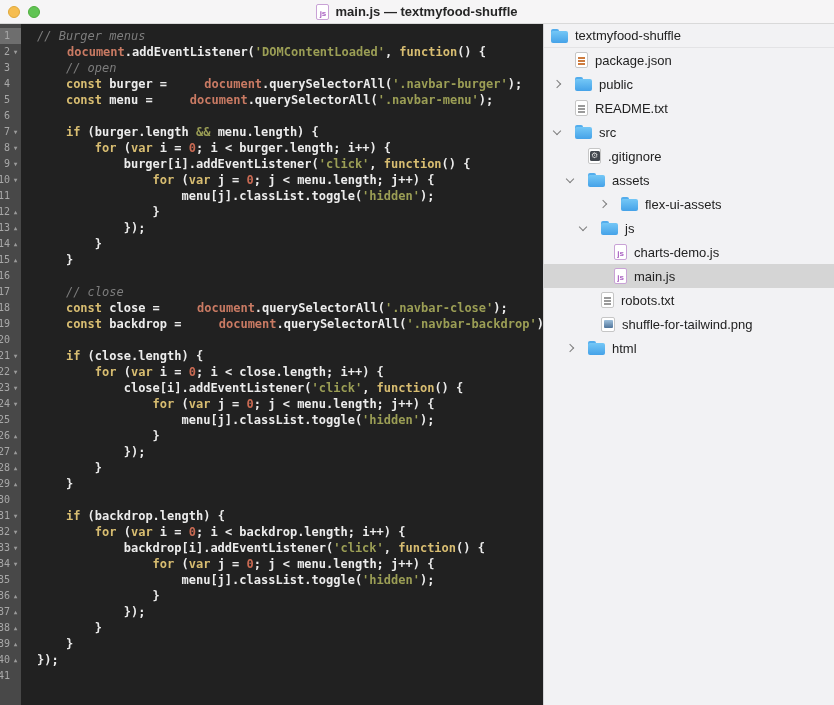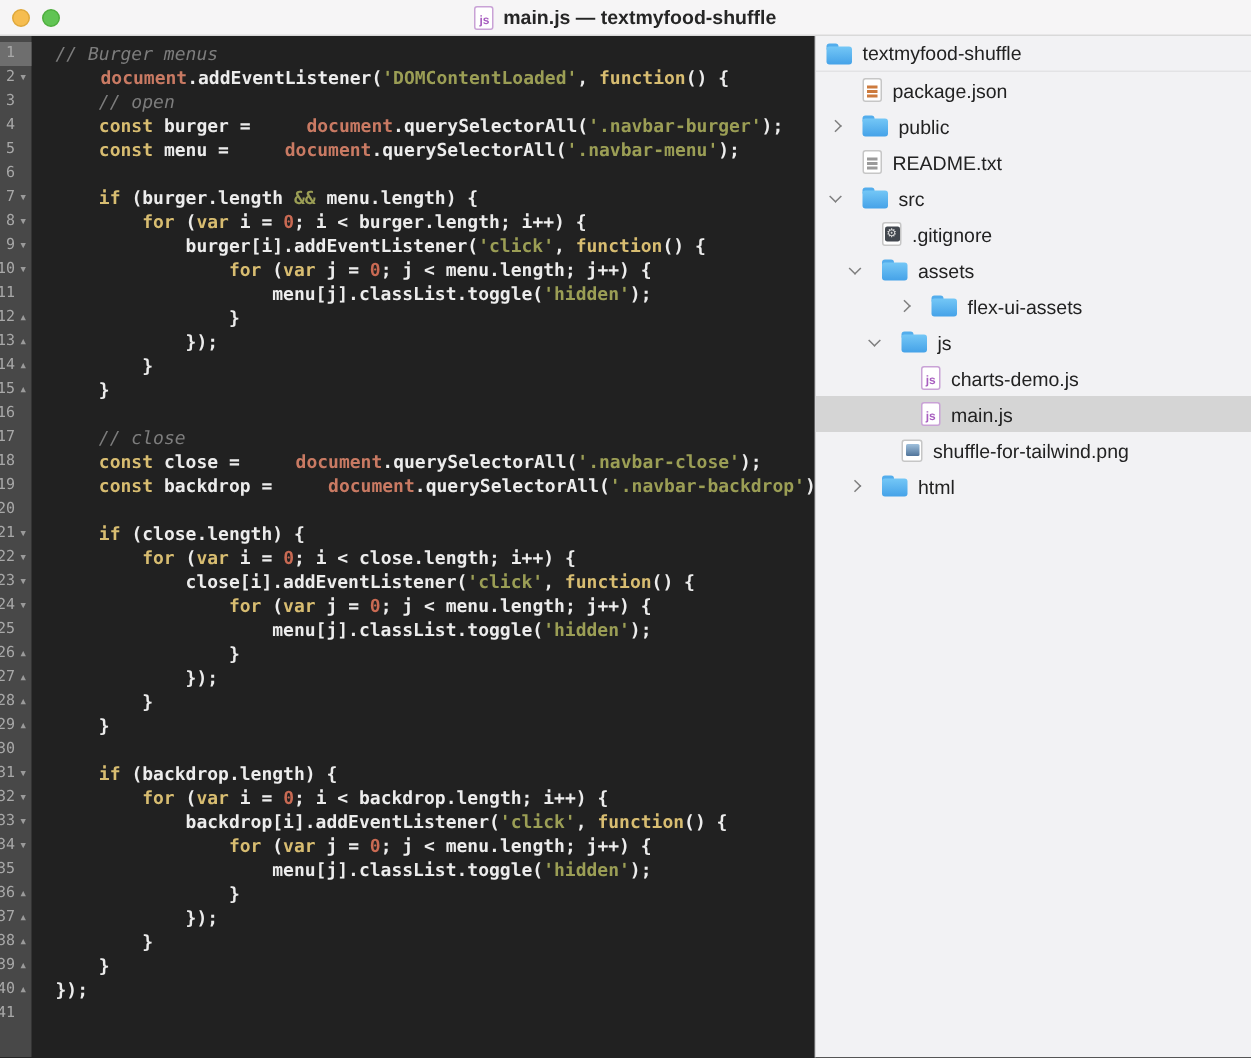--- a/index.html
+++ b/index.html
@@ -459,20 +459,29 @@
             <span class="ic jsdoc">js</span>
             <span class="tlabel">charts-demo.js</span>
           </div>
           <div class="trow selected" style="padding-left: 46px;">
             <span class="chev none"></span>
             <span class="ic jsdoc">js</span>
             <span class="tlabel">main.js</span>
           </div>
           <div class="trow" style="padding-left: 33px;">
             <span class="chev none"></span>
+            <span class="ic icon-doc gdoc">
+              <span class="l l1"></span>
+              <span class="l l2"></span>
+              <span class="l l3"></span>
+            </span>
+            <span class="tlabel">robots.txt</span>
+          </div>
+          <div class="trow" style="padding-left: 33px;">
+            <span class="chev none"></span>
             <span class="ic icon-img">
               <span class="pic"></span>
             </span>
             <span class="tlabel">shuffle-for-tailwind.png</span>
           </div>
           <div class="trow" style="padding-left: 20px;">
             <span class="chev right">
               <i></i>
             </span>
             <span class="ic icon-folder"></span>

